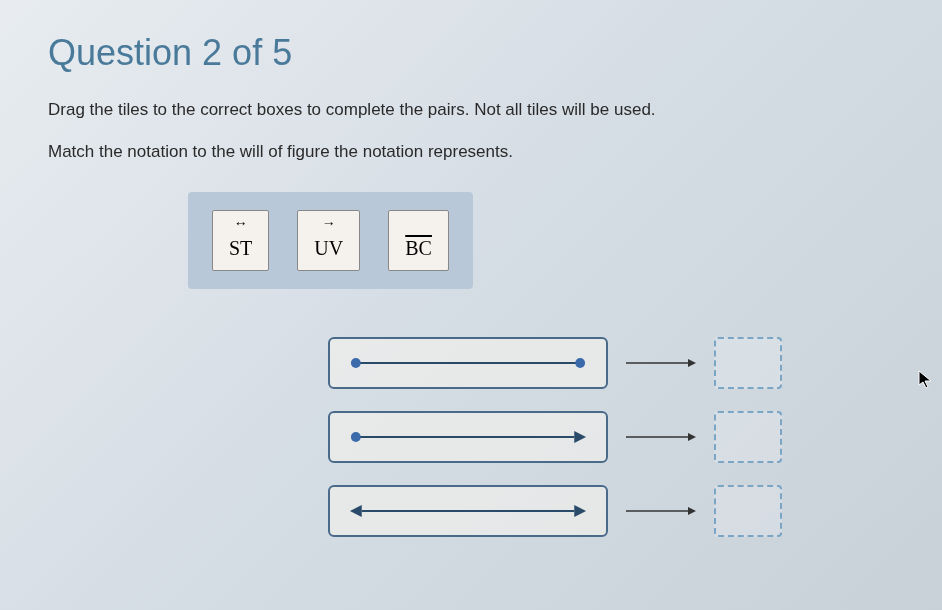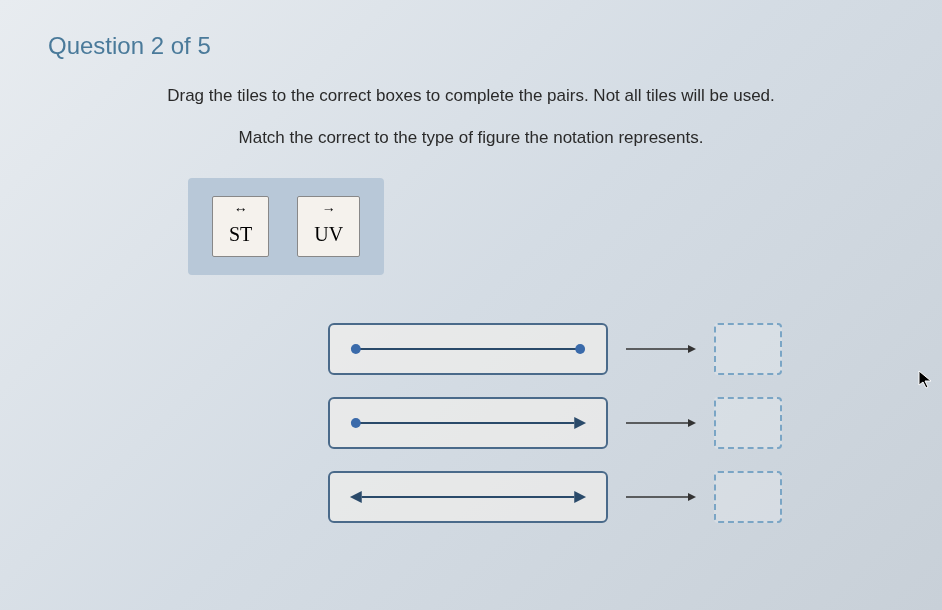--- a/index.html
+++ b/index.html
@@ -6,30 +6,29 @@
     body {
       font-family: 'Segoe UI', Arial, sans-serif;
       background: linear-gradient(135deg, #e8ecf0 0%, #d4dce4 50%, #c8d0d8 100%);
       width: 942px;
       height: 610px;
       padding: 32px 48px;
       position: relative;
     }
     .question-title {
       color: #4a7a9a;
-      font-size: 24px;
+      font-size: 36px;
       font-weight: 500;
       margin-bottom: 24px;
     }
     .instruction {
       color: #2a2a2a;
       font-size: 17px;
       margin-bottom: 18px;
       line-height: 1.4;
-      text-align: center;
     }
     .tile-bank {
       background: #b8c8d8;
       border-radius: 4px;
       padding: 18px 24px;
       display: flex;
       gap: 28px;
       margin-left: 140px;
       margin-top: 28px;
       width: fit-content;
@@ -113,30 +112,33 @@
       width: 16px;
       height: 20px;
     }
   </style>
 </head>
 <body>
 
 <h1 class="question-title">Question 2 of 5</h1>
 
 <p class="instruction">Drag the tiles to the correct boxes to complete the pairs. Not all tiles will be used.</p>
-<p class="instruction">Match the correct to the type of figure the notation represents.</p>
+<p class="instruction">Match the notation to the will of figure the notation represents.</p>
 
 <div class="tile-bank">
   <div class="tile">
     <span class="arrow-over">↔</span>
     <span class="tile-content">ST</span>
   </div>
   <div class="tile">
     <span class="arrow-over">→</span>
     <span class="tile-content">UV</span>
+  </div>
+  <div class="tile">
+    <span class="tile-content overline">BC</span>
   </div>
 </div>
 
 <div class="match-area">
 
   <div class="match-row">
     <div class="figure-box">
       <svg class="figure-svg" viewBox="0 0 248 28">
         <line x1="10" y1="14" x2="238" y2="14" stroke="#2a4a6a" stroke-width="2"></line>
         <circle cx="10" cy="14" r="5" fill="#3a6aaa"></circle>

